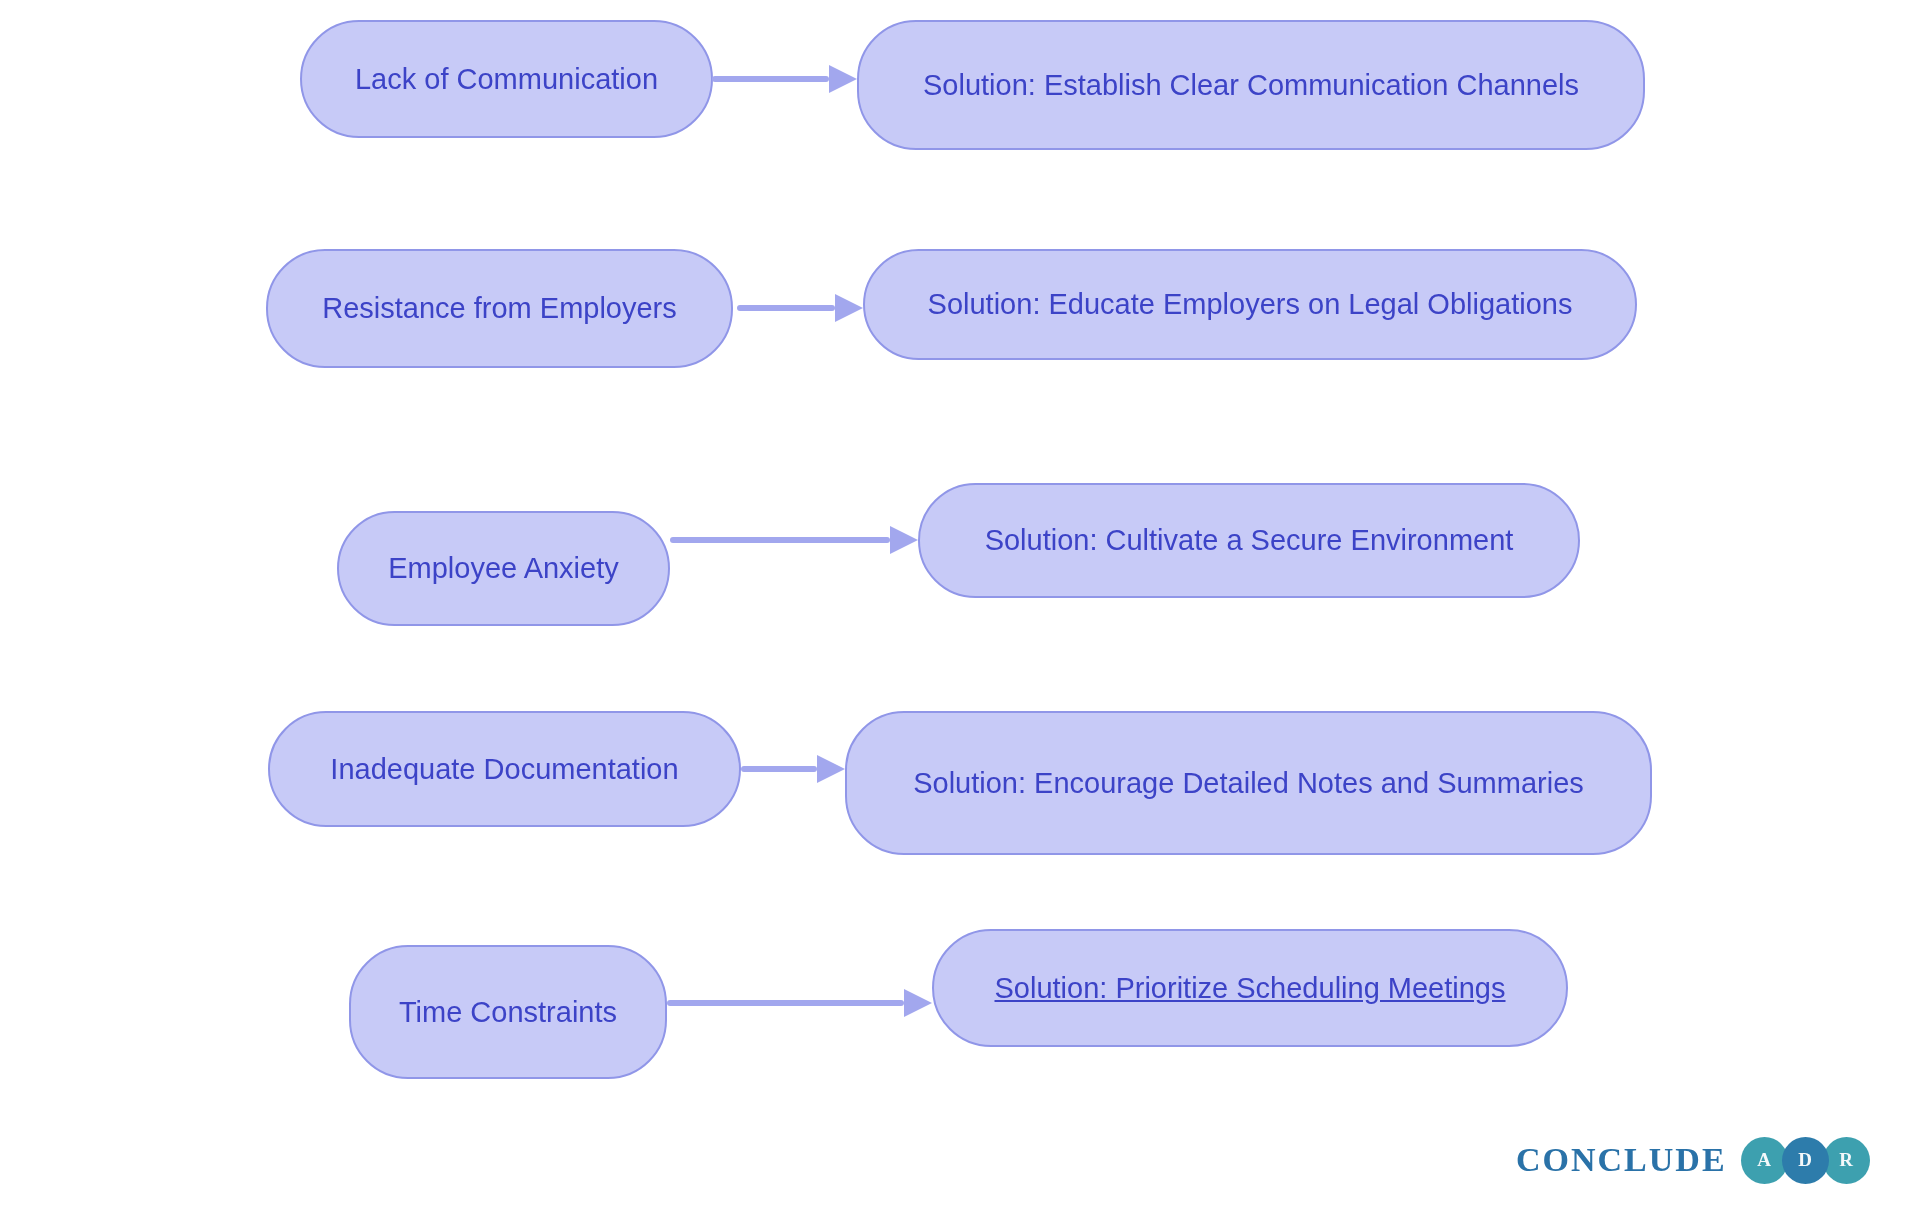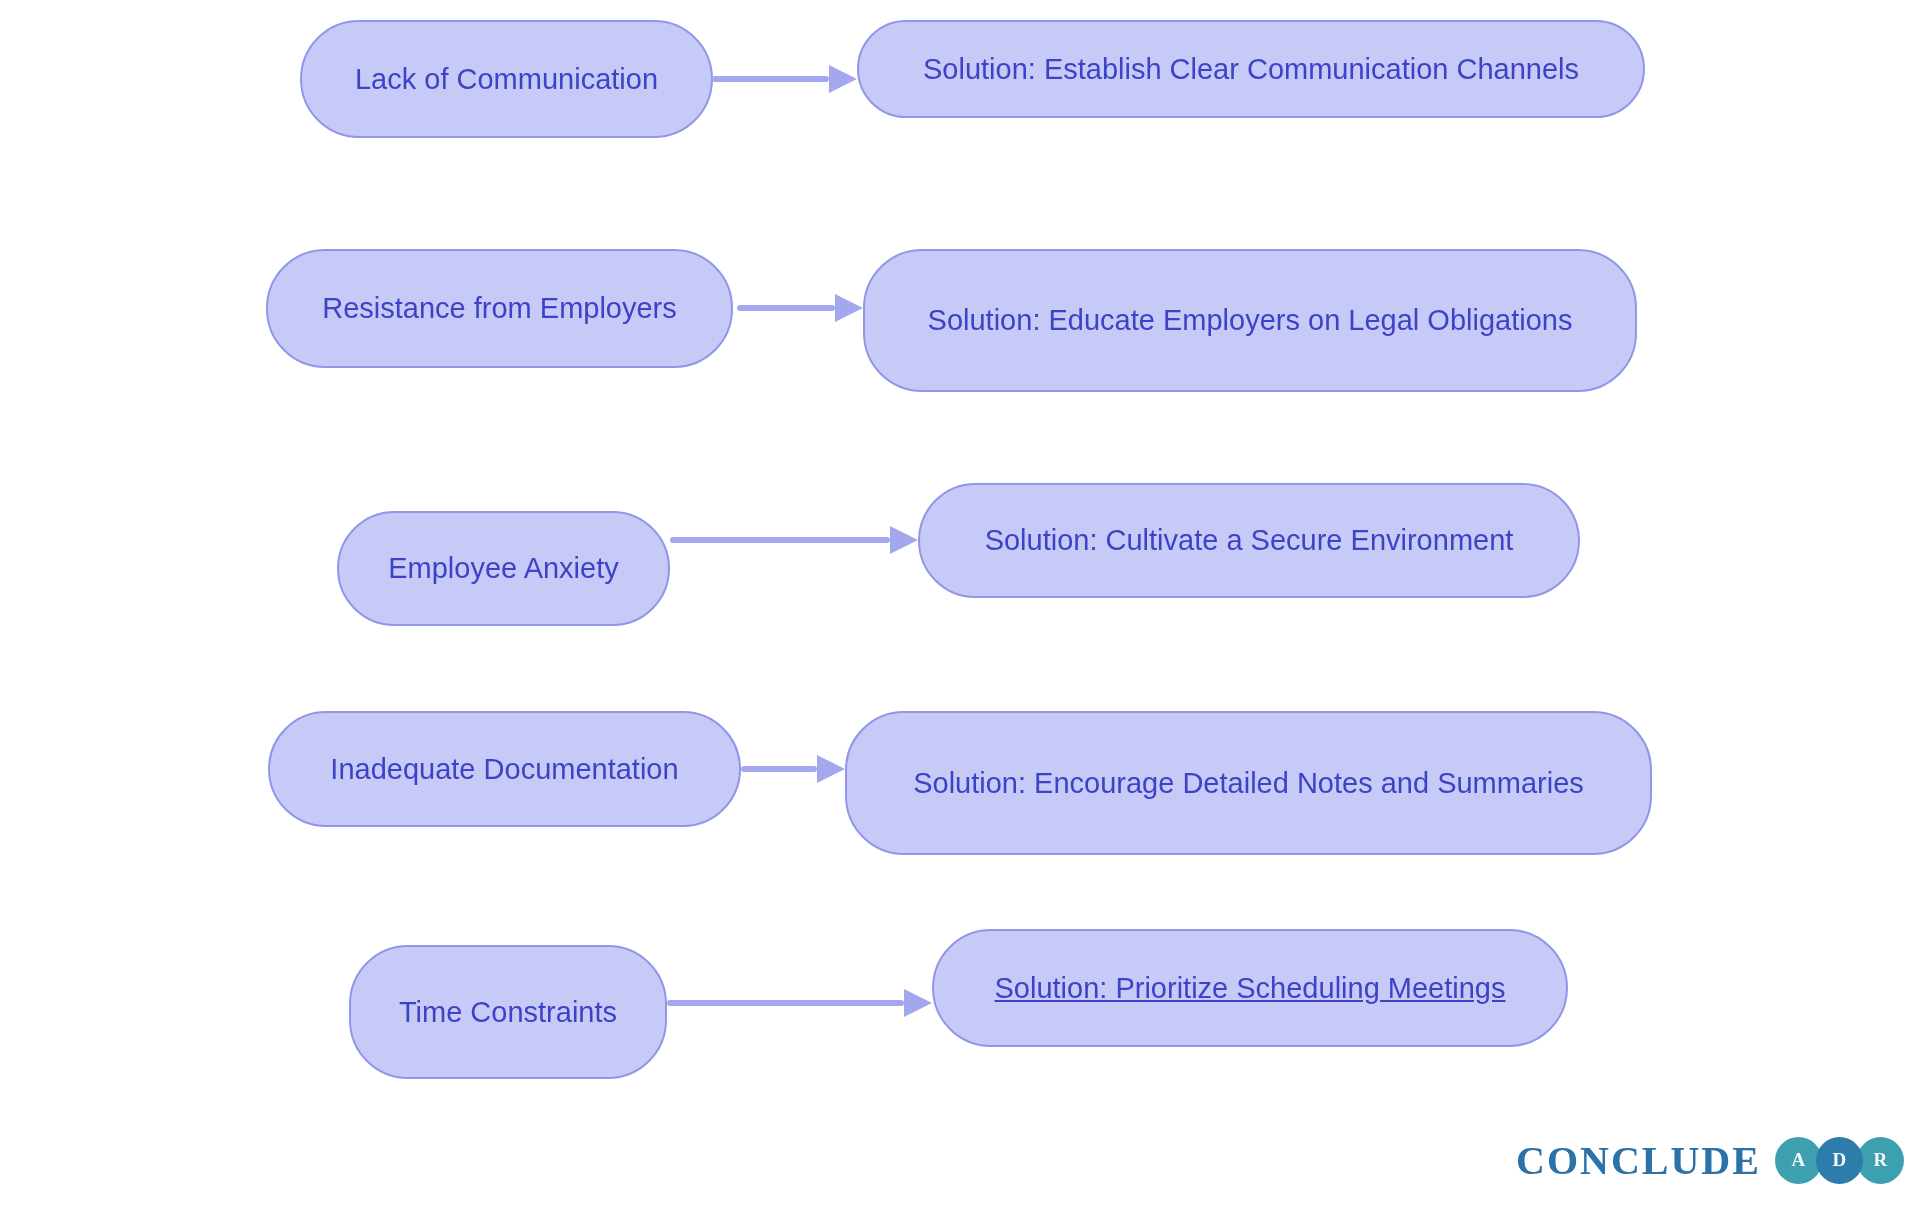--- a/index.html
+++ b/index.html
@@ -49,25 +49,25 @@
   .connector .head {
     width: 0;
     height: 0;
     border-top: 14px solid transparent;
     border-bottom: 14px solid transparent;
     border-left: 28px solid #a2a7ee;
   }
 
   
   .p1 { left: 300px; top: 20px;  width: 413px; height: 118px; }
-  .s1 { left: 857px; top: 20px;  width: 788px; height: 98px; }
+  .s1 { left: 857px; top: 20px;  width: 788px; height: 130px; }
   .c1 { left: 712px; top: 65px;  width: 145px; }
   
   .p2 { left: 266px; top: 249px; width: 467px; height: 119px; }
-  .s2 { left: 863px; top: 249px; width: 774px; height: 143px; }
+  .s2 { left: 863px; top: 249px; width: 774px; height: 111px; }
   .c2 { left: 737px; top: 294px; width: 126px; }
   
   .p3 { left: 337px; top: 483px; width: 333px; height: 115px; margin-top: 28px; }
   .s3 { left: 918px; top: 483px; width: 662px; height: 115px; }
   .c3 { left: 670px; top: 526px; width: 248px; }
   
   .p4 { left: 268px; top: 711px; width: 473px; height: 116px; }
   .s4 { left: 845px; top: 711px; width: 807px; height: 144px; }
   .c4 { left: 741px; top: 755px; width: 104px; }
   
@@ -80,21 +80,21 @@
     position: absolute;
     left: 1516px;
     top: 1134px;
     height: 52px;
     display: flex;
     align-items: center;
   }
   .wordmark {
     font-family: "Liberation Serif", serif;
     font-weight: 700;
-    font-size: 40px;
+    font-size: 34px;
     letter-spacing: 2px;
     color: #2a72a8;
     white-space: nowrap;
   }
   .badges {
     display: flex;
     align-items: center;
     margin-left: 14px;
   }
   .badge {

